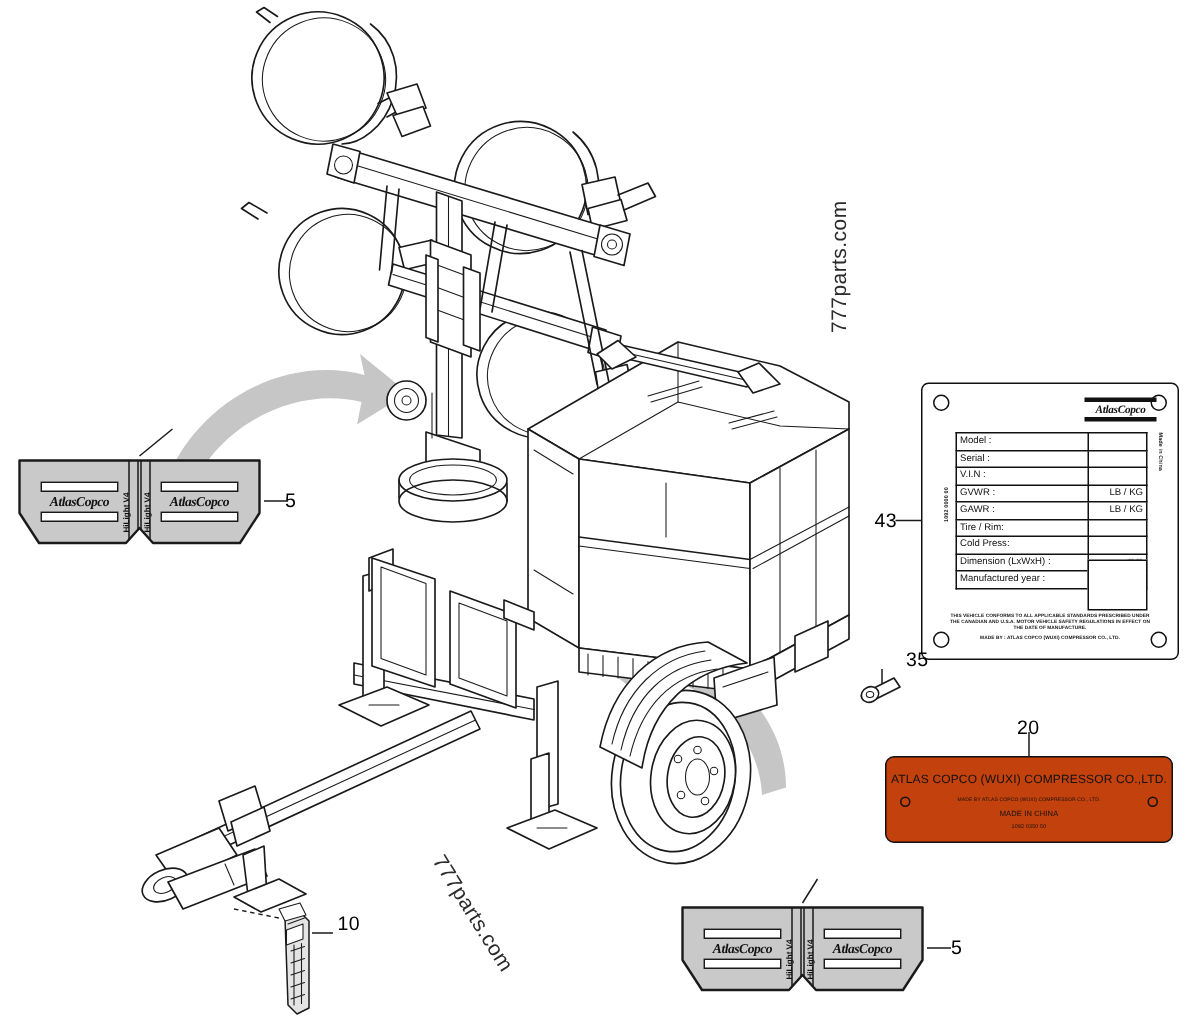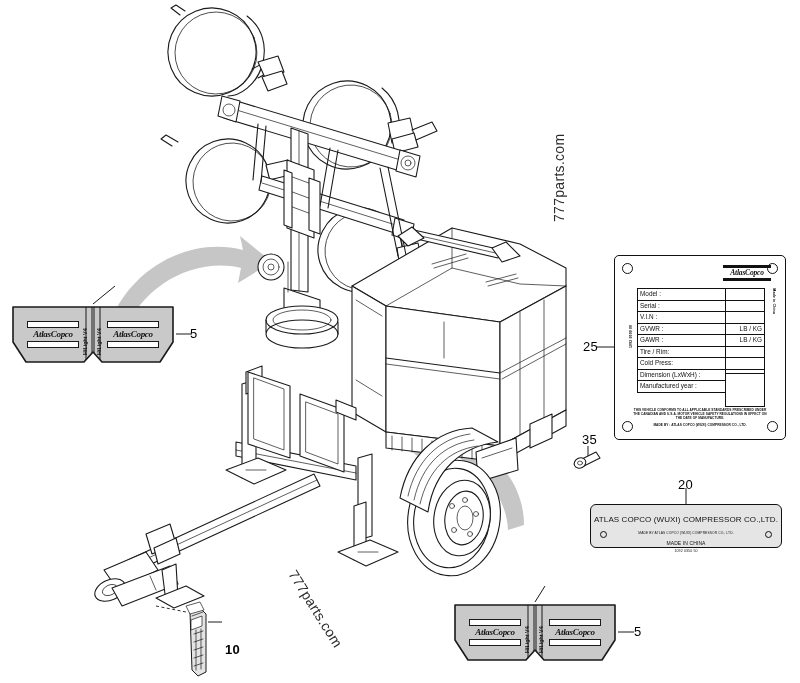--- a/index.html
+++ b/index.html
@@ -145,24 +145,24 @@
     font-weight: bold;
     color: #111;
     letter-spacing: 0.05px;
   }
   #plate25 .fineprint .madeby { margin-top: 2.2px; }
 
   
   #plate30 {
     position: absolute;
     left: 590px; top: 504px;
-    width: 192px; height: 44px;
+    width: 192px; height: 58px;
     border: 1.3px solid #111;
     border-radius: 6px;
-    background: #e5e5e5;
+    background: #c2410c;
     box-sizing: border-box;
   }
   #plate30 .hole {
     position: absolute;
     width: 5px; height: 5px;
     border: 1px solid #111;
     border-radius: 50%;
     top: 26px;
   }
   #plate30 .hole-l { left: 9px; }
@@ -545,19 +545,19 @@
     <div class="panel-logo pl-right">
       <div class="d-bar"></div>
       <div class="d-word">AtlasCopco</div>
       <div class="d-bar"></div>
     </div>
     <div class="vtxt vt-a">HiLight V4</div>
     <div class="vtxt vt-b">HiLight V4</div>
   </div>
 
   <div class="callout" style="left:190px; top:326px;">5</div>
-  <div class="callout" style="left:583px; top:339px;">25</div>
-  <div class="callout" style="left:582px; top:432px;">35</div>
+  <div class="callout" style="left:583px; top:339px;">43</div>
+  <div class="callout" style="left:604px; top:432px;">35</div>
   <div class="callout" style="left:678px; top:477px;">20</div>
-  <div class="callout" style="left:225px; top:642px;font-weight:bold;">10</div>
+  <div class="callout" style="left:225px; top:608px;">10</div>
   <div class="callout" style="left:634px; top:624px;">5</div>
 
 </div>
 
 </body></html>

